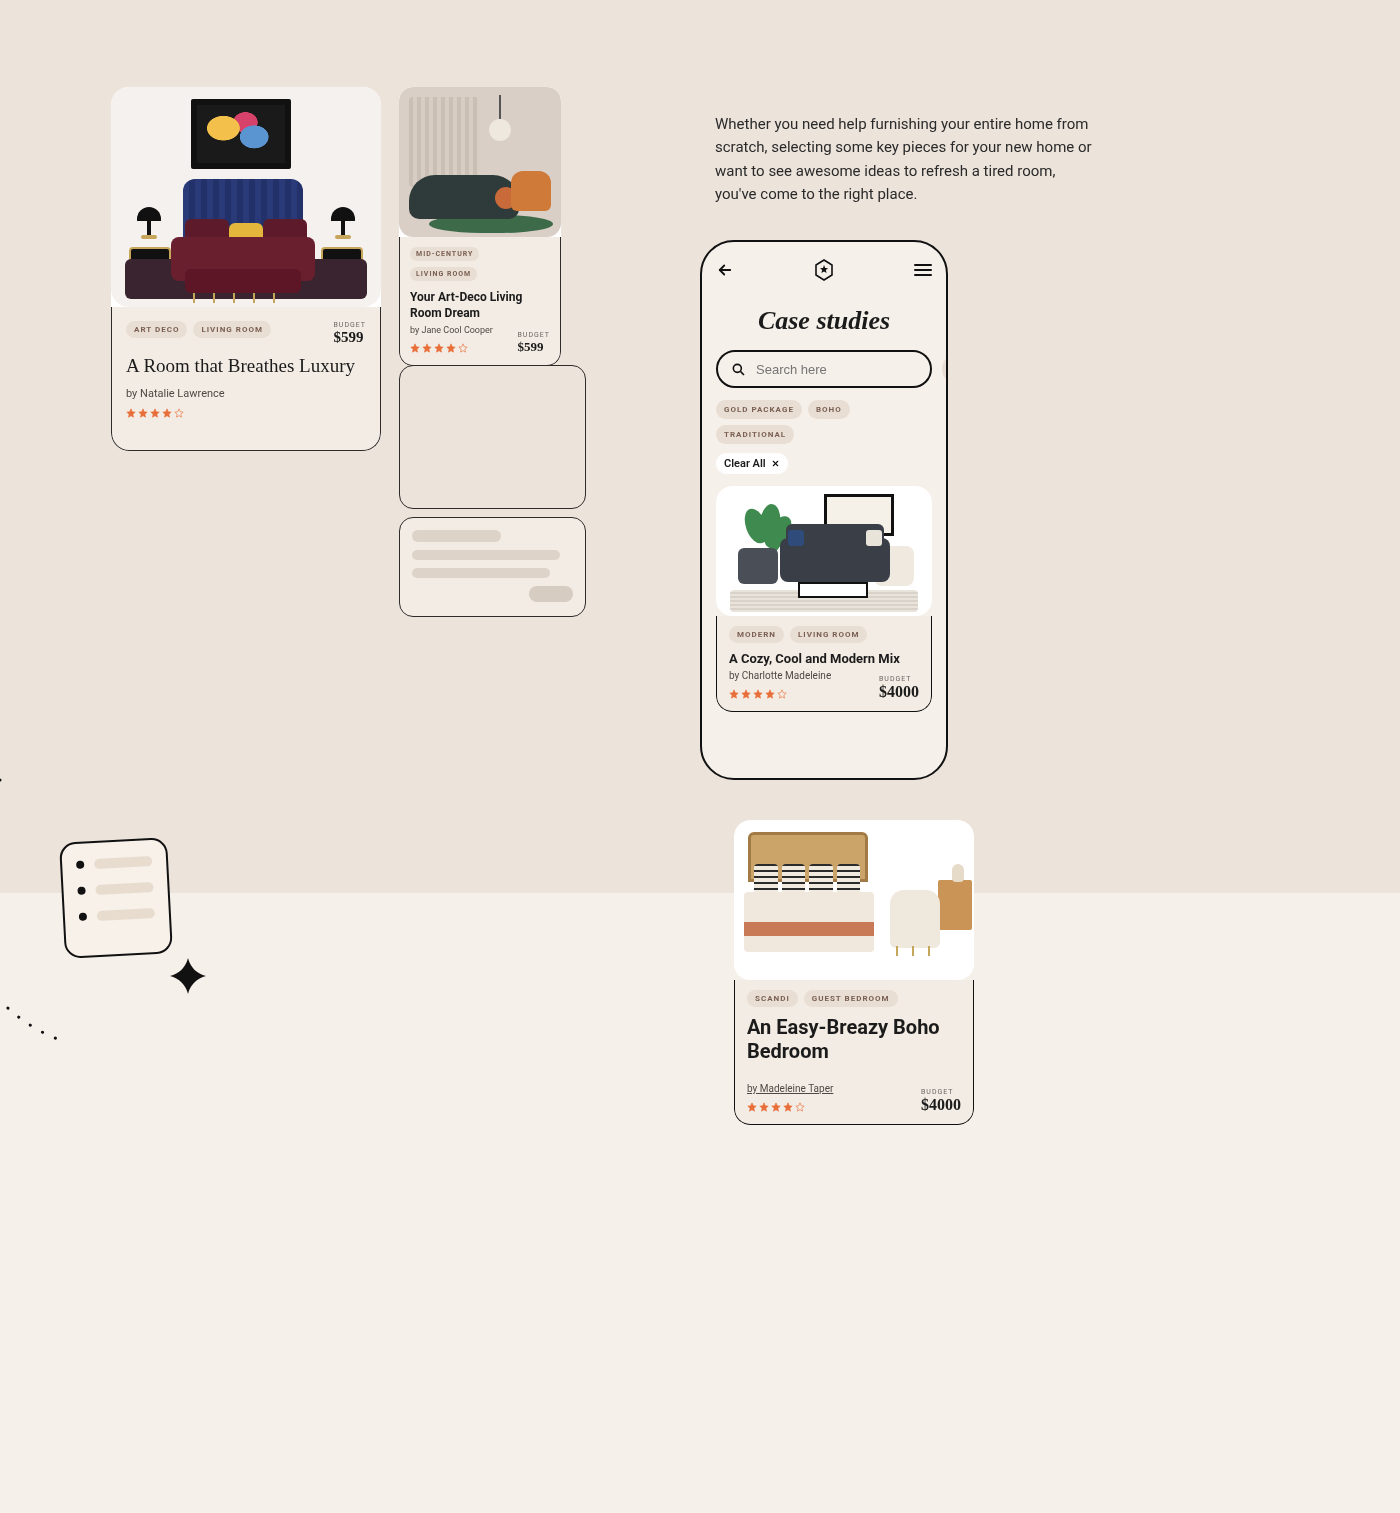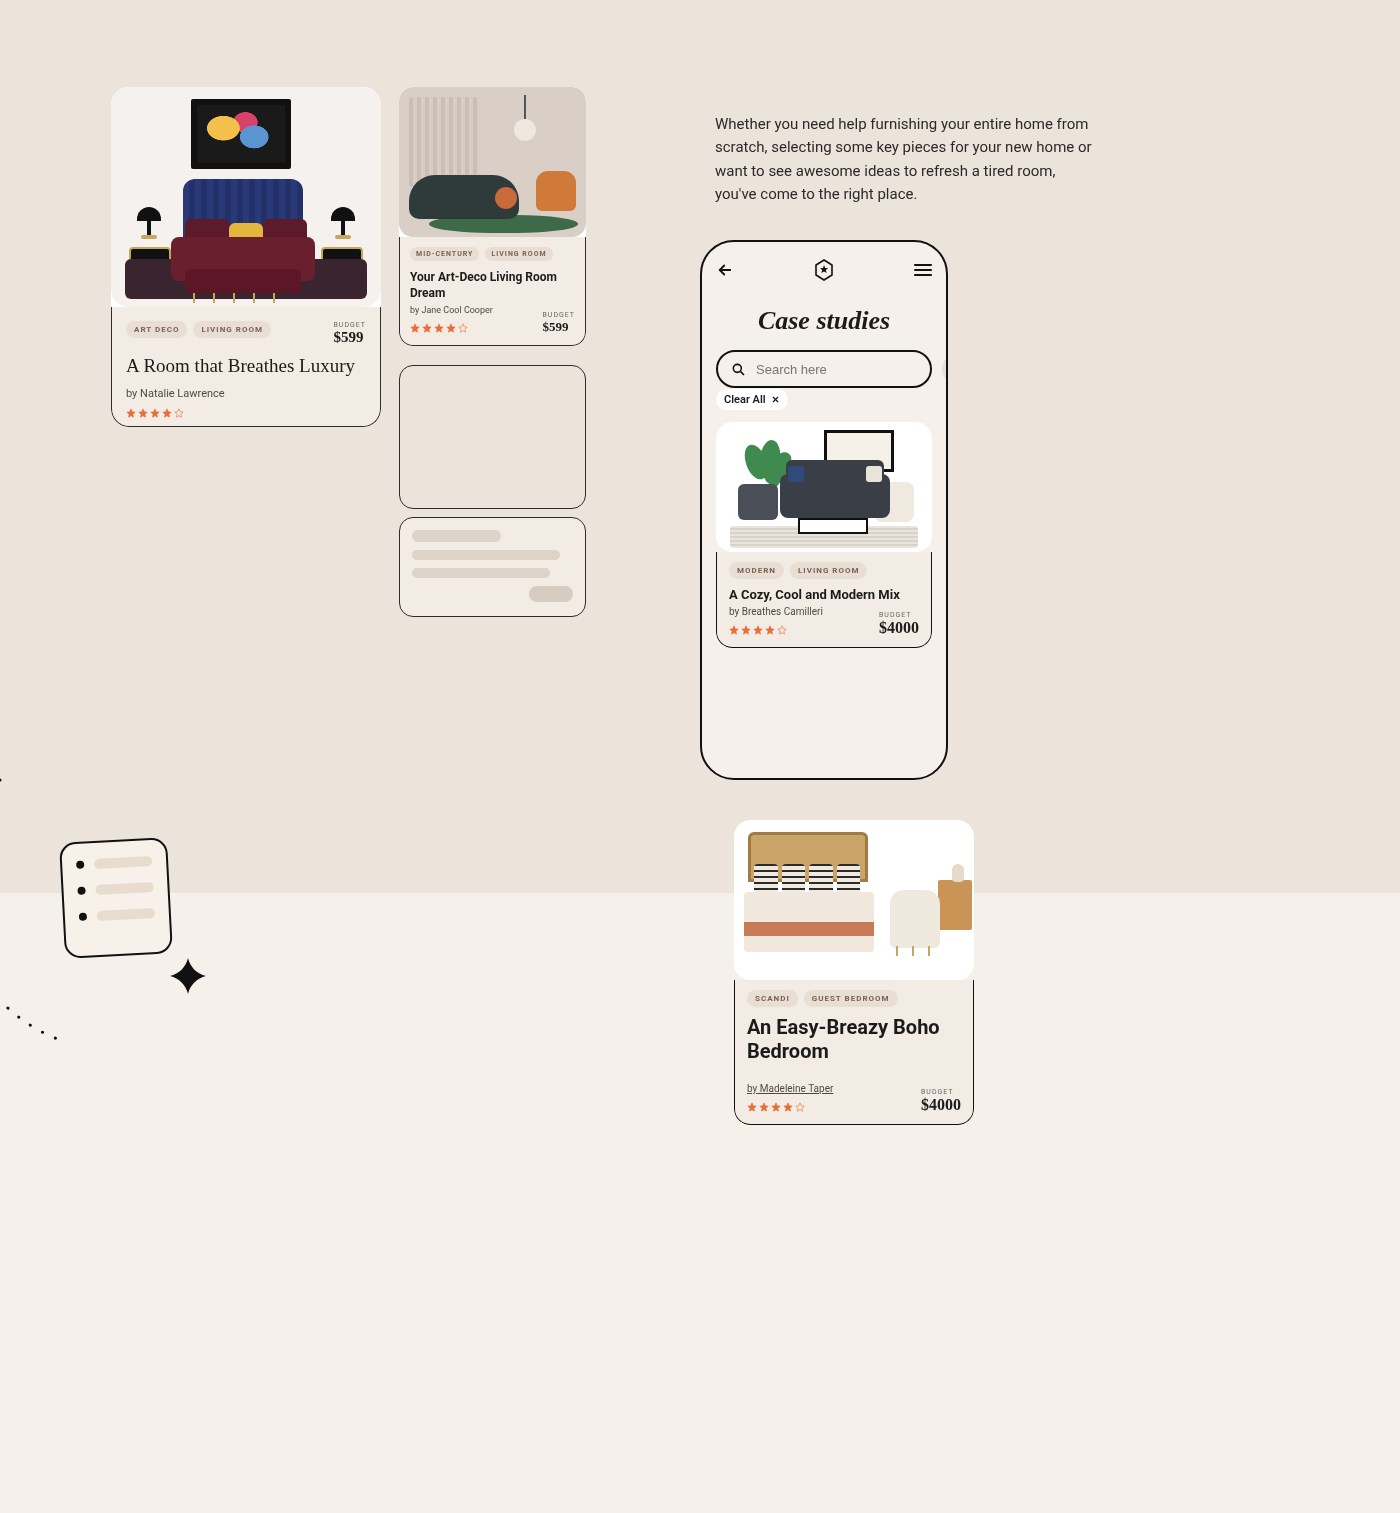--- a/index.html
+++ b/index.html
@@ -34,21 +34,21 @@
   }
 
   
   .card-lg{
     position:absolute;left:111px;top:87px;width:270px;
     border-radius:18px;overflow:hidden;background:#fff;
   }
   .card-lg .img{height:220px;background:#f5f1ee;position:relative;border-radius:18px;}
   .card-lg .panel{
     border:1px solid var(--line);border-top:none;border-radius:0 0 18px 18px;
-    padding:14px 14px 8px;background:var(--cream);
+    padding:14px 14px 32px;background:var(--cream);
   }
   .chips{display:flex;gap:6px;flex-wrap:wrap;}
   .chip{
     font-size:8px;font-weight:700;letter-spacing:1px;color:#7a5f52;
     background:var(--chip);padding:4px 8px;border-radius:999px;text-transform:uppercase;
   }
   .card-lg h3{font-family:Georgia,'Times New Roman',serif;font-weight:500;font-size:19px;margin:16px 0 8px;line-height:1.3;}
   .by{font-size:11px;color:#4f4944;}
   .stars{margin-top:8px;display:flex;gap:2px;}
   .star{width:10px;height:10px;}
@@ -79,21 +79,21 @@
   .mattress{position:absolute;left:60px;top:150px;width:144px;height:44px;background:#6a1f2f;border-radius:8px;}
   .pillow{position:absolute;top:132px;width:44px;height:26px;border-radius:6px;background:#5d1a2a;}
   .pillow.l{left:74px;} .pillow.r{right:74px;}
   .pillow.y{left:118px;width:34px;height:22px;background:#e4b63b;top:136px;}
   .bench{position:absolute;left:74px;bottom:14px;width:116px;height:24px;background:#5c1626;border-radius:6px;}
   .bench::after{content:"";position:absolute;left:8px;right:8px;bottom:-10px;height:10px;
     background:repeating-linear-gradient(90deg,#c6a65a 0 2px,transparent 2px 20px);}
 
   
   .card-md{
-    position:absolute;left:399px;top:87px;width:187px;
+    position:absolute;left:399px;top:87px;width:162px;
     border-radius:14px;overflow:hidden;background:#fff;
   }
   .card-md .img{height:150px;background:#d9cfc6;position:relative;border-radius:14px;}
   .card-md .panel{border:1px solid var(--line);border-top:none;border-radius:0 0 14px 14px;
     padding:10px 10px 12px;background:var(--cream);}
   .card-md .chip{font-size:7px;padding:3px 6px;}
   .card-md h4{font-size:12px;font-weight:700;margin:8px 0 4px;line-height:1.35;}
   .card-md .by{font-size:9px;}
   .card-md .budget{right:10px;top:auto;bottom:10px;}
   .card-md .budget .val{font-size:13px;}
@@ -333,20 +333,25 @@
   <div class="search">
     <svg class="sicon" viewBox="0 0 24 24" fill="none" stroke="#111" stroke-width="2.4">
         <circle cx="11" cy="11" r="6"></circle>
         <path d="M21 21l-5-5"></path>
       </svg>
     <input type="text" placeholder="Search here" style="">
     <div class="fbtn">
       
     </div>
   </div>
+  <div class="filters">
+    <span class="fchip">GOLD PACKAGE</span>
+    <span class="fchip">BOHO</span>
+    <span class="fchip">TRADITIONAL</span>
+  </div>
   <span class="clear">
     <span>Clear All</span>
     <svg viewBox="0 0 24 24" stroke="#111" stroke-width="3" stroke-linecap="round">
         <path d="M6 6l12 12"></path>
         <path d="M18 6L6 18"></path>
       </svg>
   </span>
 
   <article class="ph-card">
     <div class="img">
@@ -366,21 +371,21 @@
           <div class="pillB"></div>
         <div class="table"></div>
       </div>
     </div>
     <div class="panel">
       <div class="chips">
         <span class="chip">MODERN</span>
         <span class="chip">LIVING ROOM</span>
       </div>
       <h4>A Cozy, Cool and Modern Mix</h4>
-      <div class="by">by Breathes Camilleri</div>
+      <div class="by">by Charlotte Madeleine</div>
       <div class="stars">
           <svg class="star" viewBox="0 0 24 24">
             <path d="M12 2l2.9 6.9L22 10l-5.5 4.7L18 22l-6-3.7L6 22l1.5-7.3L2 10l7.1-1.1z" fill="var(--star)" stroke="var(--star)" stroke-width="1.5"></path>
           </svg>
           <svg class="star" viewBox="0 0 24 24">
             <path d="M12 2l2.9 6.9L22 10l-5.5 4.7L18 22l-6-3.7L6 22l1.5-7.3L2 10l7.1-1.1z" fill="var(--star)" stroke="var(--star)" stroke-width="1.5"></path>
           </svg>
           <svg class="star" viewBox="0 0 24 24">
             <path d="M12 2l2.9 6.9L22 10l-5.5 4.7L18 22l-6-3.7L6 22l1.5-7.3L2 10l7.1-1.1z" fill="var(--star)" stroke="var(--star)" stroke-width="1.5"></path>
           </svg>

